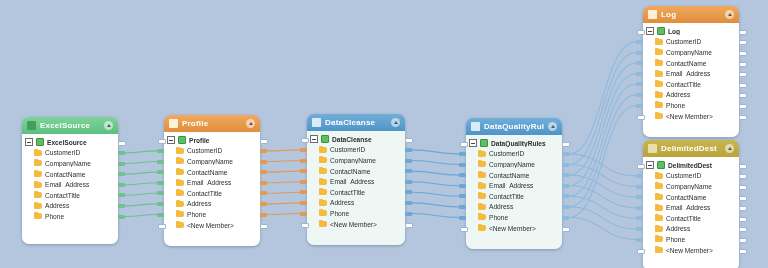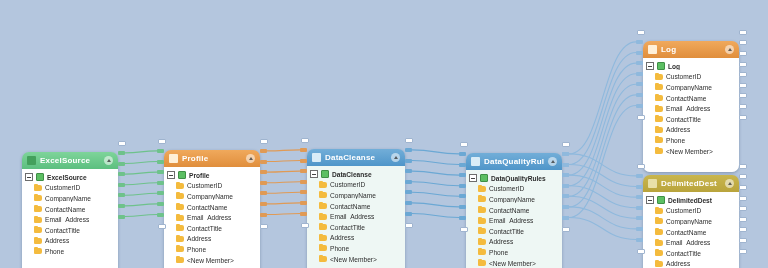--- a/index.html
+++ b/index.html
@@ -5,21 +5,21 @@
   html,body{margin:0;padding:0;}
   body{
     width:768px;height:268px;overflow:hidden;
     background:#b4c6de;
     font-family:"Liberation Sans", sans-serif;
     position:relative;
   }
   #canvas{position:absolute;inset:0;width:768px;height:268px;}
   svg.wires{position:absolute;left:0;top:0;width:768px;height:268px;pointer-events:none;}
 
-  .node{position:absolute;border-radius:7px;box-shadow:0 1px 3px rgba(40,60,90,.35);overflow:hidden;margin-top:35px;}
+  .node{position:absolute;border-radius:7px;box-shadow:0 1px 3px rgba(40,60,90,.35);overflow:hidden;}
   .node-hd{
     height:17px;display:flex;align-items:center;gap:4px;
     padding:0 5px;color:#fff;font-size:8px;font-weight:bold;
     letter-spacing:.2px;
   }
   .hd-ico{width:9px;height:9px;flex:0 0 9px;position:relative;display:block;border-radius:1px;}
   .hd-title{flex:1 1 auto;white-space:nowrap;overflow:hidden;}
   .hd-btn{
     width:9px;height:9px;border-radius:50%;
     background:rgba(255,255,255,.55);

